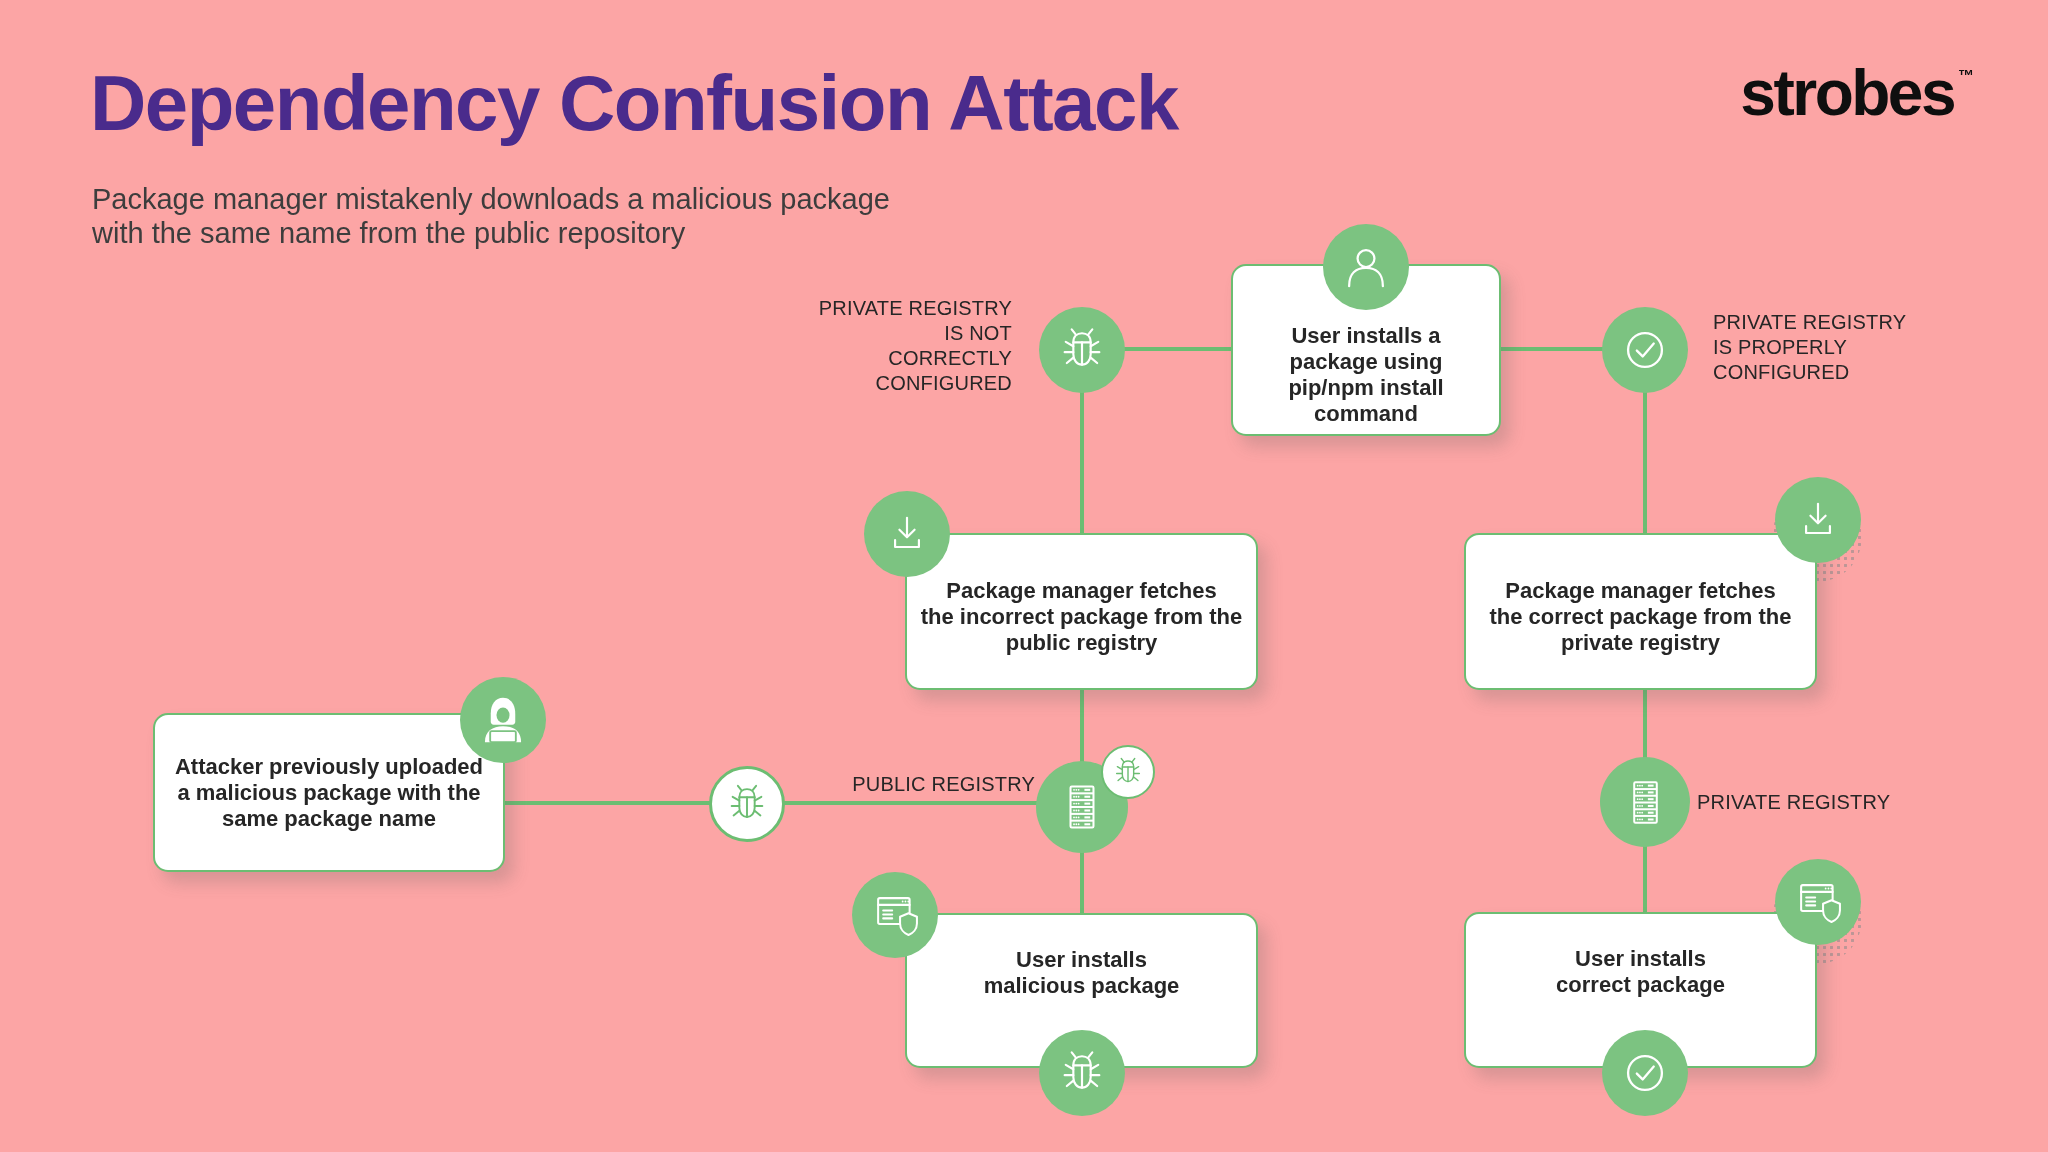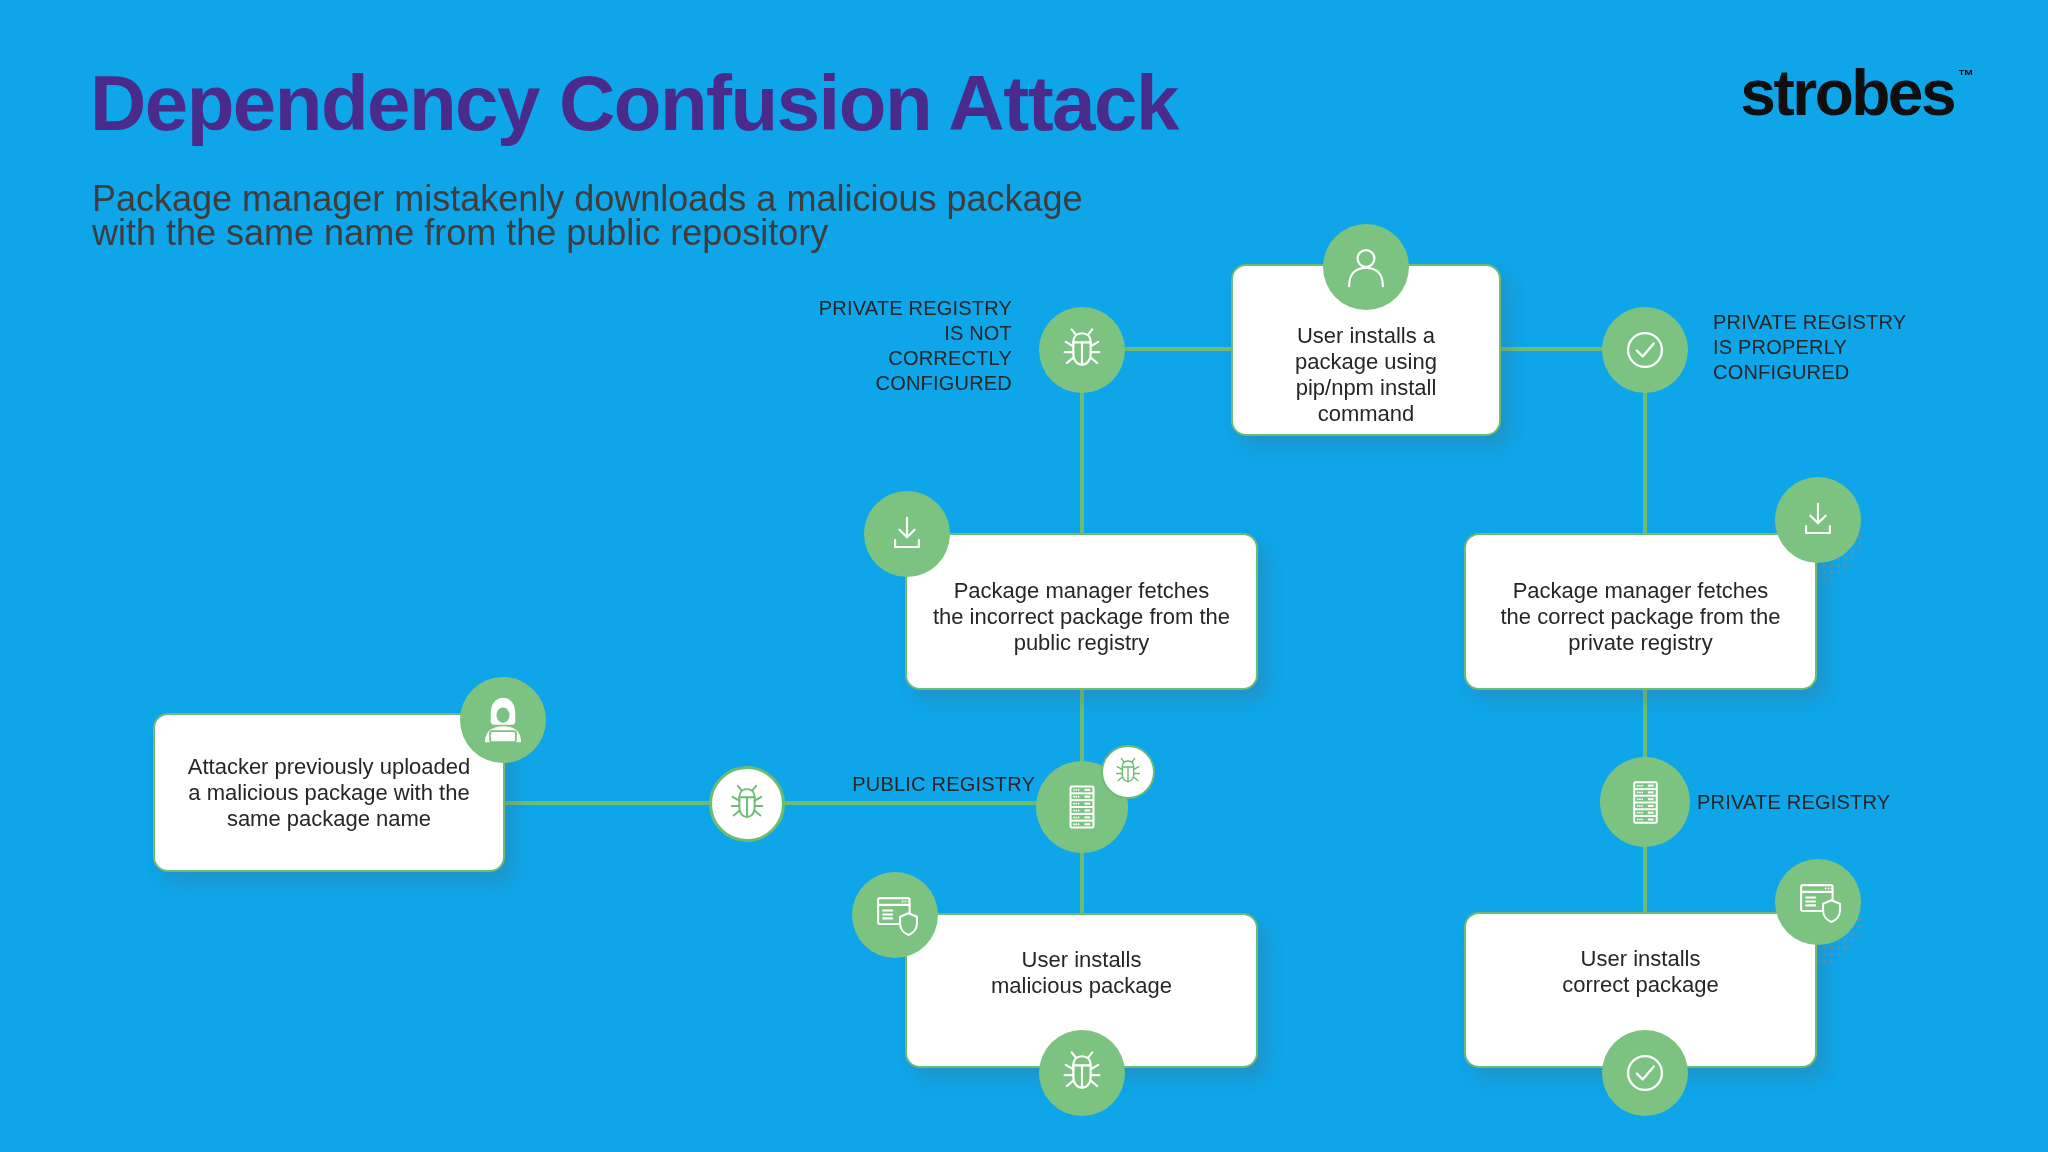--- a/index.html
+++ b/index.html
@@ -4,36 +4,36 @@
 <style>
   :root{
     --green-fill:#7cc381;
     --green-line:#6cbd72;
     --purple:#4a2b8c;
     --ink:#262626;
   }
   *{margin:0;padding:0;box-sizing:border-box;}
   html,body{background:#ffffff;}
   body{font-family:"Liberation Sans", sans-serif; color:var(--ink);}
-  .canvas{position:relative;width:2048px;height:1152px;background:#0ea5e9;overflow:hidden;}
+  .canvas{position:relative;width:2048px;height:1152px;background:#fca5a5;overflow:hidden;}
 
   
   .title{position:absolute;left:90px;top:58px;font-size:78px;font-weight:600;letter-spacing:-1.5px;color:var(--purple);white-space:nowrap;}
-  .subtitle{position:absolute;left:92px;top:182px;font-size:36px;line-height:34px;color:#3d3d3d;}
+  .subtitle{position:absolute;left:92px;top:182px;font-size:29px;line-height:34px;color:#3d3d3d;}
   .logo{position:absolute;right:74px;top:56px;font-size:64px;font-weight:bold;letter-spacing:-2.5px;color:#0f0f0f;white-space:nowrap;}
   .logo .tm{position:relative;top:-34px;font-size:16px;letter-spacing:0;margin-left:4px;font-weight:bold;}
 
   
   svg.wires{position:absolute;left:0;top:0;z-index:1;}
 
   
   .box{position:absolute;background:#fff;border:2.5px solid var(--green-line);border-radius:15px;
        box-shadow:9px 11px 16px rgba(90,90,90,0.22);z-index:2;
        display:flex;align-items:center;justify-content:center;text-align:center;
-       font-size:22px;line-height:26px;color:var(--ink);}
+       font-size:22px;line-height:26px;color:var(--ink);font-weight:bold;}
   .side-label{position:absolute;z-index:2;font-size:20px;line-height:25px;font-weight:500;letter-spacing:0.2px;color:var(--ink);}
   .right-align{text-align:right;}
 
   
   .circle{position:absolute;border-radius:50%;display:flex;align-items:center;justify-content:center;z-index:3;}
   .circle.solid{background:var(--green-fill);color:#fff;}
   .circle.outline{background:#fff;border:3px solid var(--green-line);color:var(--green-line);z-index:4;}
   .glyph{display:block;}
 
   .halftone{position:absolute;border-radius:50%;z-index:1;

